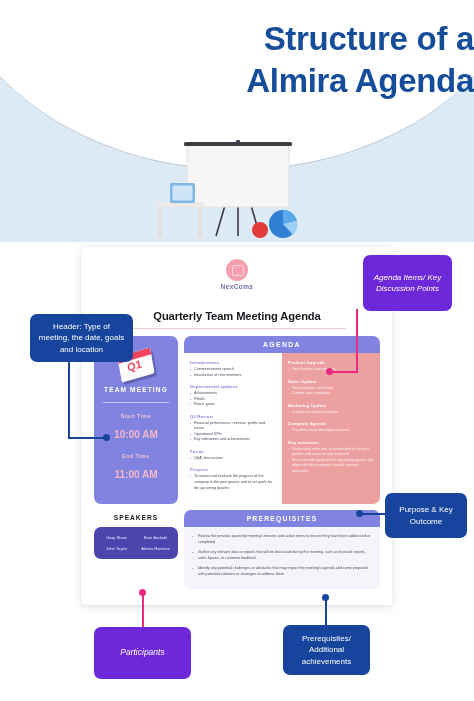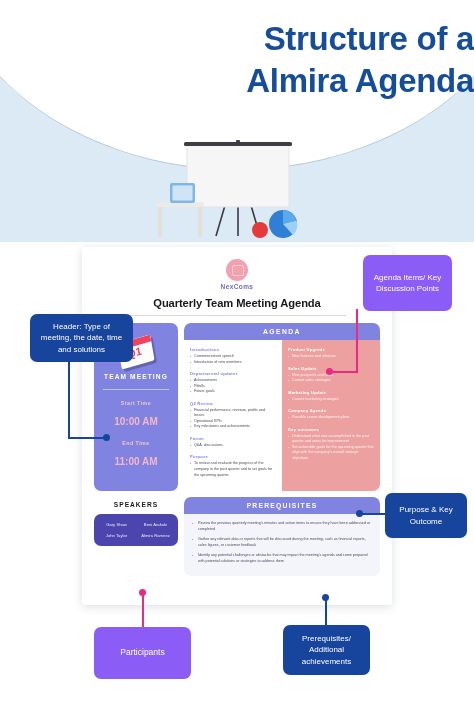--- a/index.html
+++ b/index.html
@@ -59,21 +59,21 @@
     background: #f4a0ae; margin: 2px auto 2px auto;
     position: relative;
   }
   #brand-logo:after {
     content: ""; position: absolute; left: 6px; top: 6px;
     width: 10px; height: 9px; border: 1.4px solid #fbd3da; border-radius: 2px;
   }
   #brand-name { font-size: 6.5px; color: #6f6fb5; letter-spacing: .4px; font-weight: 600; }
   #doc-title {
     text-align: center; font-size: 11.2px; font-weight: 700;
-    color: #18181f; margin-top: 7px; letter-spacing: -.1px;
+    color: #18181f; margin-top: 20px; letter-spacing: -.1px;
   }
   #doc-rule { height: 1px; background: #e7cfd4; margin: 6px 34px 7px 34px; }
 
   #doc-body { display: flex; gap: 6px; }
 
   
   #meeting-panel {
     width: 84px; background: #8183e0; border-radius: 7px;
     padding: 10px 6px; text-align: center; color: #fff;
     display: flex; flex-direction: column; align-items: center;
@@ -135,21 +135,21 @@
 
   
   .callout {
     position: absolute; z-index: 8;
     border-radius: 7px; color: #ffffff;
     display: flex; align-items: center; justify-content: center;
     text-align: center; line-height: 1.38;
     padding: 6px 7px;
   }
   .callout.blue { background: #17449c; }
-  .callout.pink { background: #8b5cf6; }
+  .callout.pink { background: #6d28d9; font-style: italic; }
 
   #callout-header { left: 30px; top: 314px; width: 103px; height: 48px; font-size: 8px; }
   #callout-agenda { left: 363px; top: 255px; width: 89px; height: 56px; font-size: 8px; }
   #callout-purpose { left: 385px; top: 493px; width: 82px; height: 45px; font-size: 8px; }
   #callout-participants { left: 94px; top: 627px; width: 97px; height: 52px; font-size: 8.5px; }
   #callout-prereq { left: 283px; top: 625px; width: 87px; height: 50px; font-size: 8px; }
 
   
   .connector { position: absolute; z-index: 7; }
   .conn-line { position: absolute; background: #17449c; }
@@ -340,17 +340,17 @@
 <div class="connector">
   <div class="conn-line line-pink" style="left:142px; top:592px; width:2px; height:36px;"></div>
   <div class="conn-dot dot-pink" style="left:139px; top:589px;"></div>
 </div>
 
 <div class="connector">
   <div class="conn-line" style="left:325px; top:597px; width:2px; height:29px; background:#17449c;"></div>
   <div class="conn-dot dot-blue" style="left:322px; top:594px;"></div>
 </div>
 
-<div class="callout blue" id="callout-header">Header: Type of meeting, the date, time and solutions</div>
+<div class="callout blue" id="callout-header">Header: Type of meeting, the date, goals and location</div>
 <div class="callout pink" id="callout-agenda">Agenda Items/ Key Discussion Points</div>
 <div class="callout blue" id="callout-purpose">Purpose &amp; Key Outcome</div>
 <div class="callout pink" id="callout-participants">Participants</div>
 <div class="callout blue" id="callout-prereq">Prerequisites/ Additional achievements</div>
 
 </body></html>

